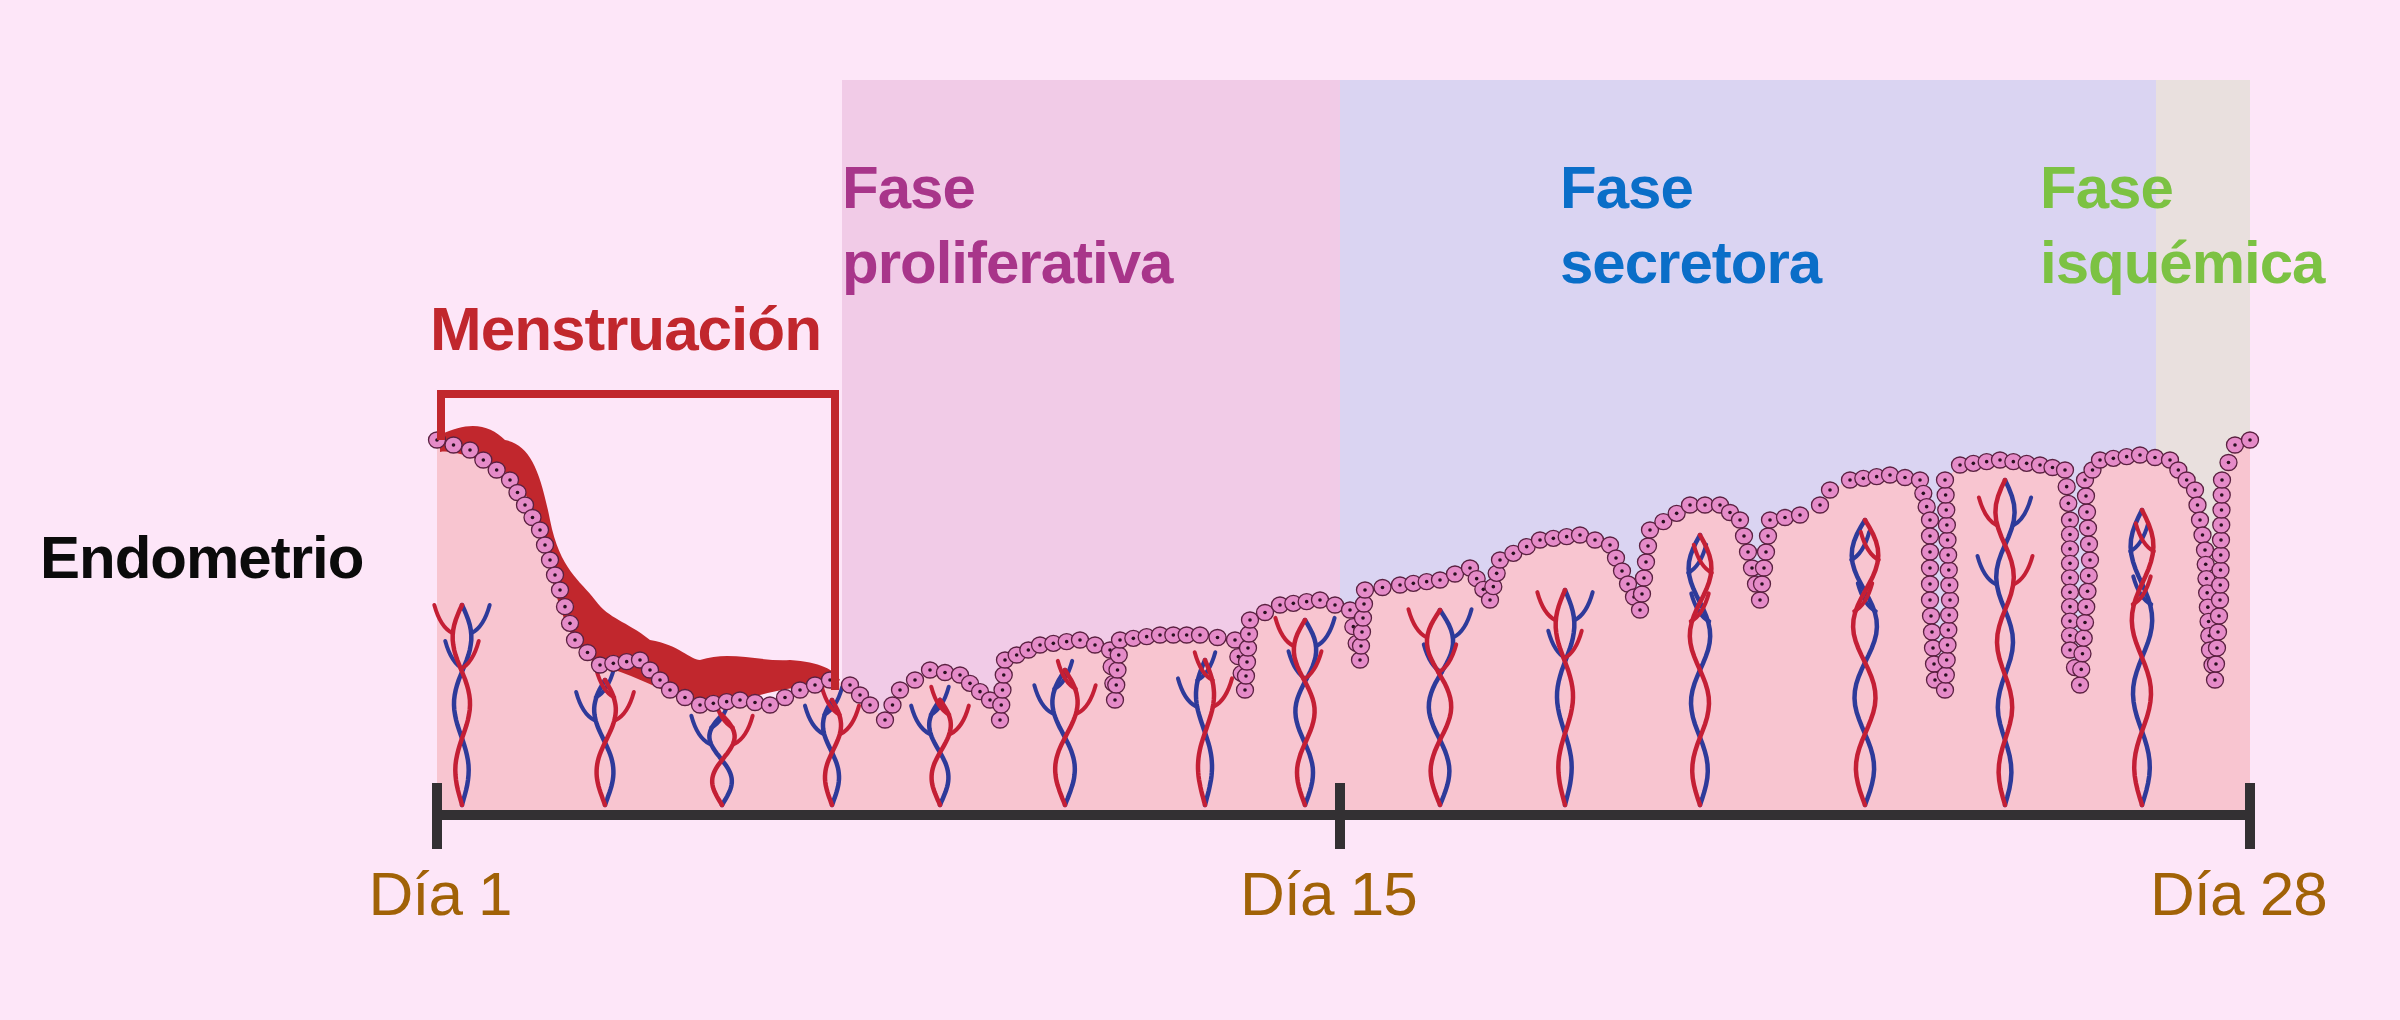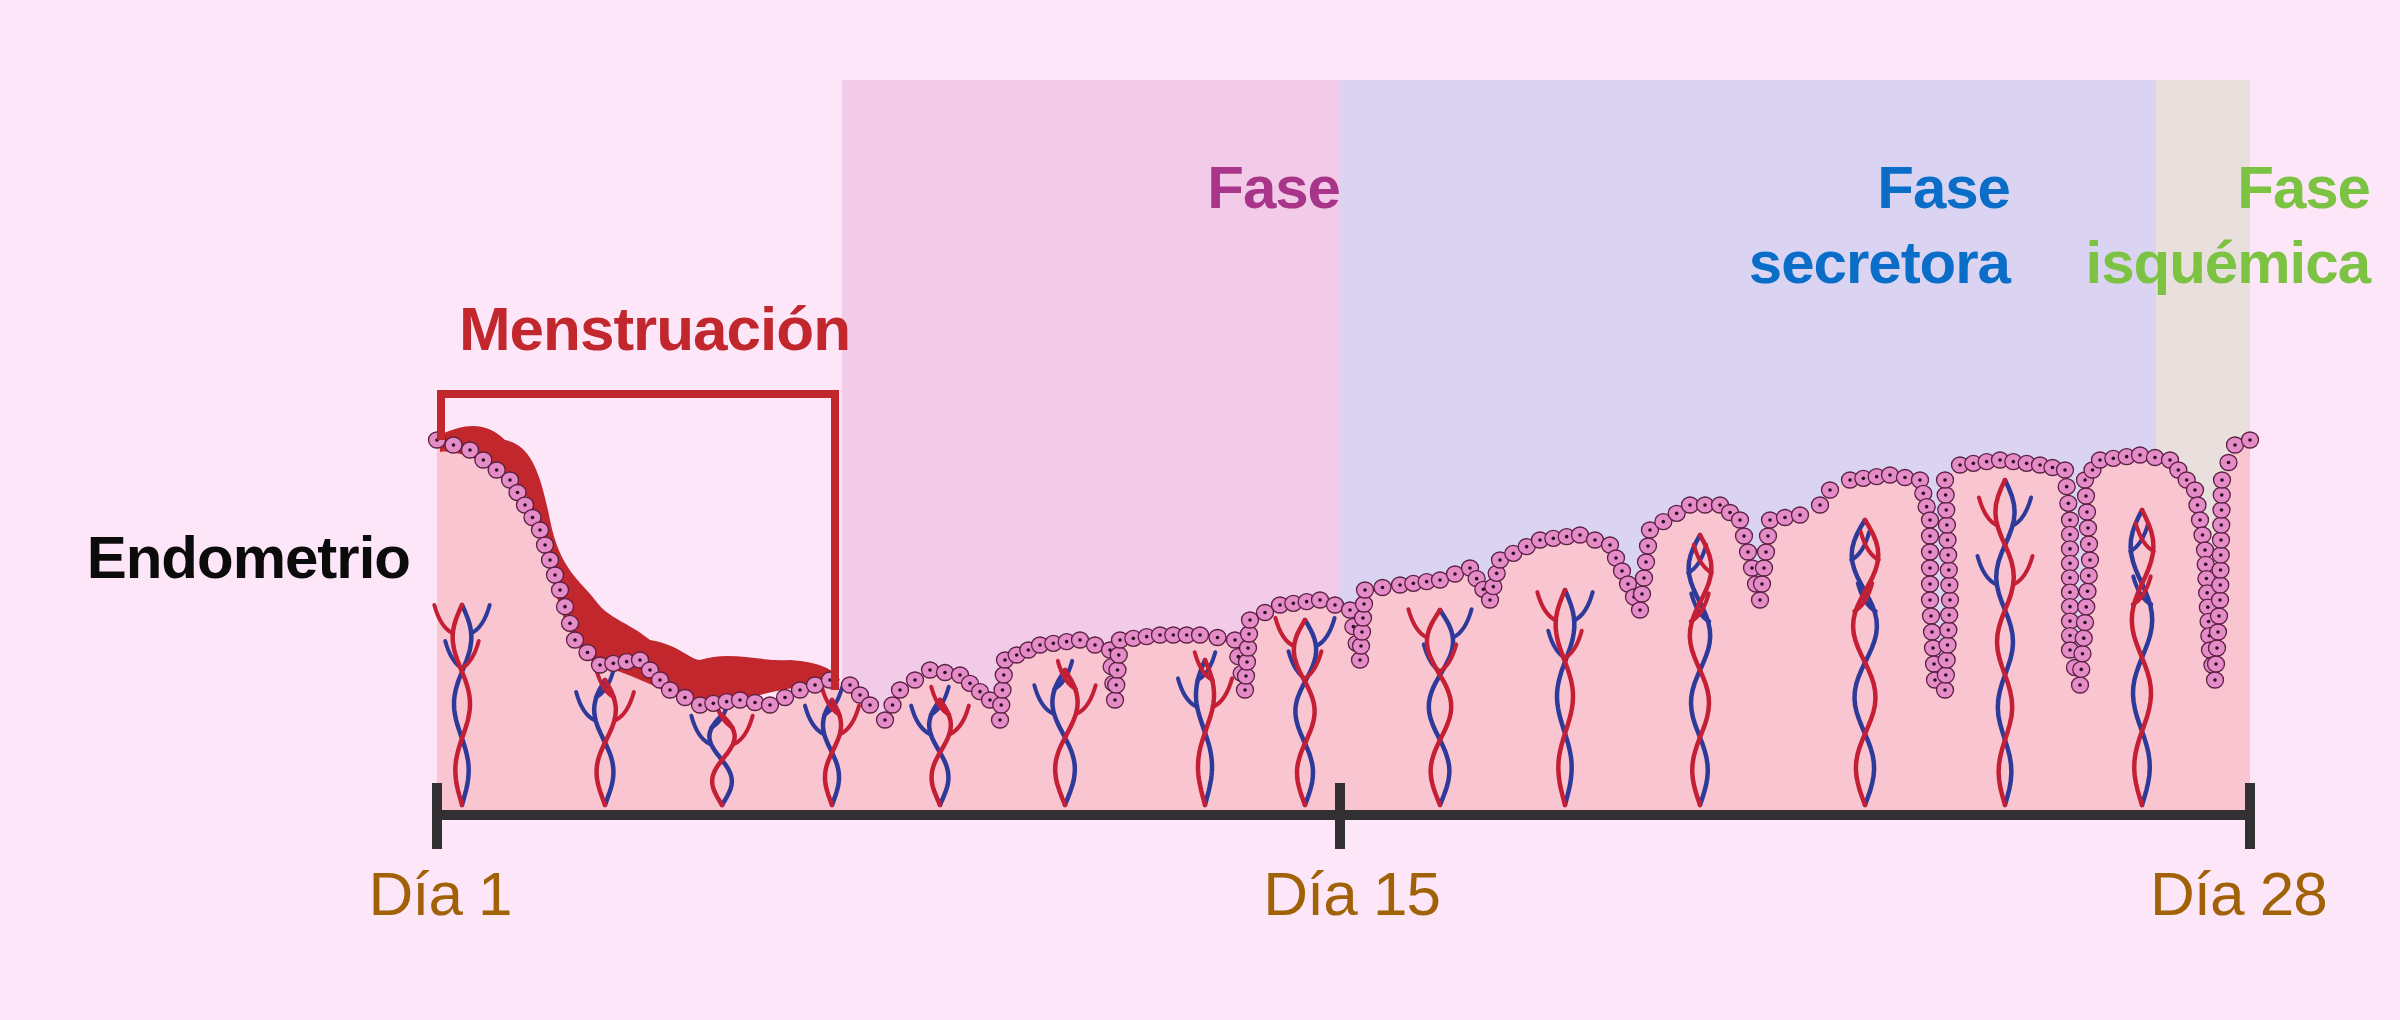--- a/index.html
+++ b/index.html
@@ -3,21 +3,21 @@
 <meta charset="utf-8">
 <style>
   html, body { margin: 0; padding: 0; }
   body {
     width: 2400px; height: 1020px; overflow: hidden;
     background: #fde6f8;
     font-family: "Liberation Sans", "DejaVu Sans", sans-serif;
     position: relative;
   }
   #stage { position: absolute; left: 0; top: 0; width: 2400px; height: 1020px; }
-  .label { position: absolute; font-weight: bold; text-align: right; line-height: 1.25; }
+  .label { position: absolute; font-weight: bold; text-align: left; line-height: 1.25; }
   .phase-title { font-size: 60px; letter-spacing: -1px; }
   .side-label { font-size: 60px; color: #0b0b0b; letter-spacing: -1px; }
   .day-label { position: absolute; font-size: 62px; color: #a16207; font-weight: normal; letter-spacing: -1px; }
   .menses-title { font-size: 62px; letter-spacing: -1px; }
 </style>
 </head>
 <body>
 
 <div id="stage">
   <svg id="art" width="2400" height="1020" viewBox="0 0 2400 1020" xmlns="http://www.w3.org/2000/svg">
@@ -652,28 +652,29 @@
         <rect x="2245" y="783" width="10" height="66" fill="#333033"></rect>
       </g>
   </svg>
 
   <div class="label menses-title" style="left:430px; top:290px; width:420px; color:#c1272d;">Menstruación</div>
 
   <div class="label side-label" style="left:40px; top:520px; width:370px;">Endometrio</div>
 
   <div class="label phase-title" style="left:842px; top:150px; width:498px; color:#a8358a;">
     <div>Fase</div>
+    <div>proliferativa</div>
   </div>
 
   <div class="label phase-title" style="left:1560px; top:150px; width:450px; color:#0a6ec8;">
     <div>Fase</div>
     <div>secretora</div>
   </div>
 
   <div class="label phase-title" style="left:2040px; top:150px; width:330px; color:#7cc243;">
     <div>Fase</div>
     <div>isquémica</div>
   </div>
 
   <div class="day-label" style="left:355px; top:858px; width:170px; text-align:center;">Día 1</div>
-  <div class="day-label" style="left:1240px; top:858px; width:200px; text-align:right;">Día 15</div>
+  <div class="day-label" style="left:1240px; top:858px; width:200px; text-align:left;">Día 15</div>
   <div class="day-label" style="left:2150px; top:858px; width:210px; ">Día 28</div>
 </div>
 
 </body></html>

